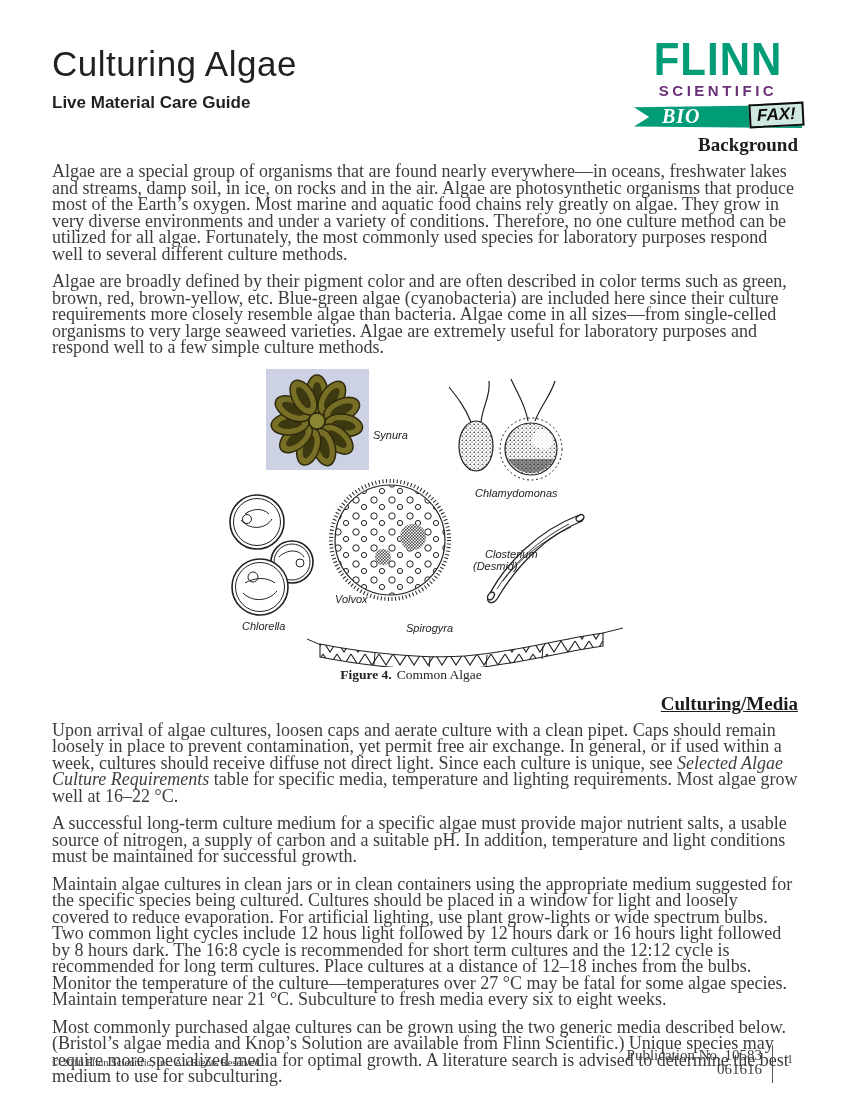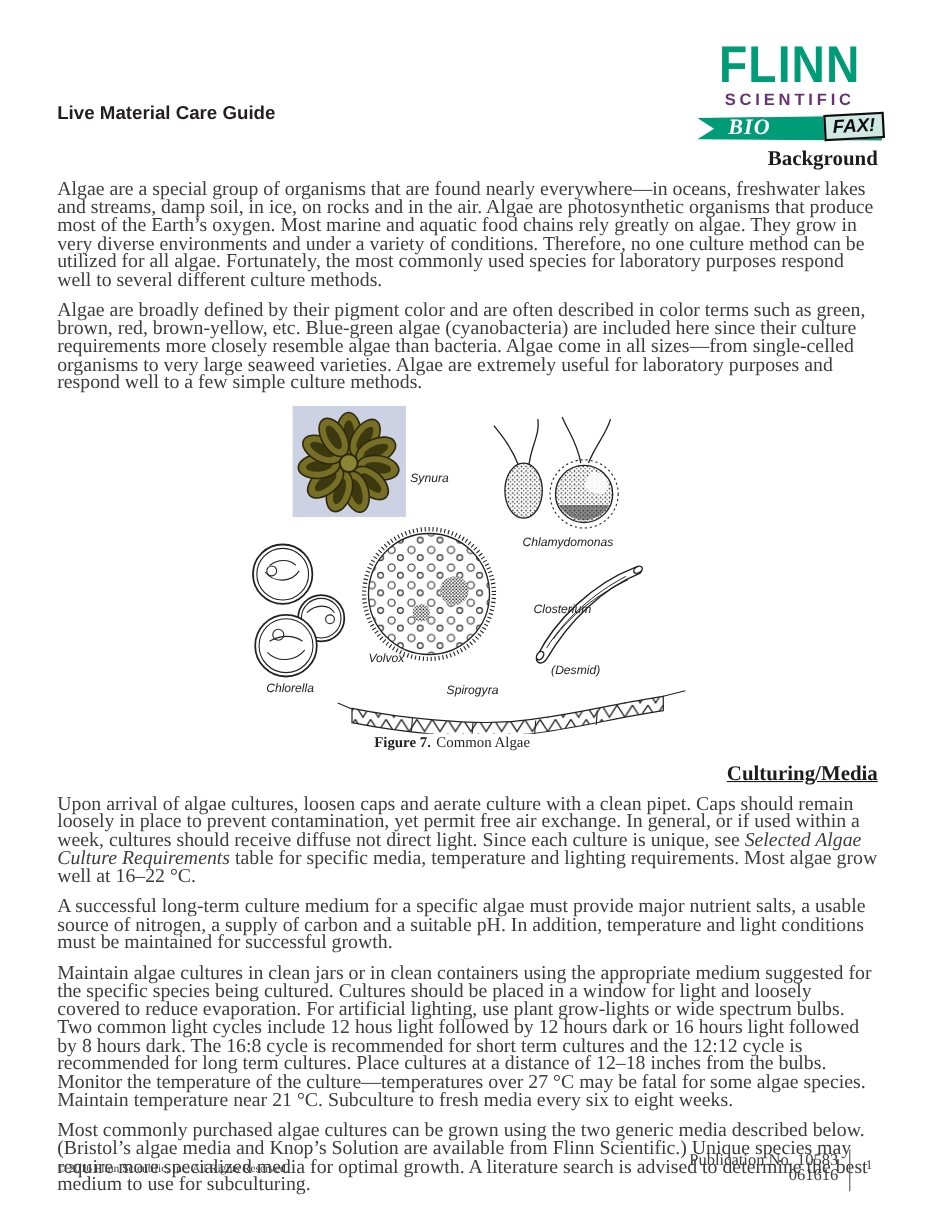--- a/index.html
+++ b/index.html
@@ -45,20 +45,21 @@
   .footer-pub{position:absolute;right:88px;top:1048px;text-align:right;font-size:15px;
          line-height:14px;color:#3d3d3d;}
   .footer-divider{position:absolute;left:772px;top:1045px;width:1px;height:38px;background:#555;}
   .footer-page{position:absolute;left:787px;top:1052px;font-size:12px;color:#3d3d3d;}
 </style>
 </head>
 <body>
 
 <div class="page">
 
+  <div class="title">Culturing Algae</div>
   <div class="subtitle">Live Material Care Guide</div>
 
   <div class="logo">
     <div class="logo-flinn">FLINN</div>
     <div class="logo-sci">SCIENTIFIC</div>
     <div class="banner">
       <div class="banner-ribbon"></div>
       <div class="banner-bio">BIO</div>
       <div class="banner-fax">FAX!</div>
     </div>
@@ -163,26 +164,26 @@
           <path d="M95,277 C140,286 200,292 240,289 C290,285 335,272 378,266 L378,279 C335,285 290,298 240,302 C200,305 140,299 95,290 Z" fill="url(#zig)" stroke-width="1.1"></path>
           <path d="M150,285 L149,298 M205,290 L204,303 M262,288 L261,301 M318,279 L317,292" stroke-width="1" fill="none"></path>
         </g>
       </svg>
 
       <div class="fig-label" style="left:148px;top:62px;">Synura</div>
       <div class="fig-label" style="left:250px;top:120px;">Chlamydomonas</div>
       <div class="fig-label" style="left:17px;top:253px;">Chlorella</div>
       <div class="fig-label" style="left:110px;top:226px;">Volvox</div>
       <div class="fig-label" style="left:260px;top:181px;">Closterium</div>
-      <div class="fig-label" style="left:276px;top:193px;margin-top:44px;">(Desmid)</div>
+      <div class="fig-label" style="left:248px;top:193px;">(Desmid)</div>
       <div class="fig-label" style="left:181px;top:255px;">Spirogyra</div>
     </div>
 
     <div class="fig-caption">
-      <span class="cap-label">Figure 7.</span><span>Common Algae</span>
+      <span class="cap-label">Figure 4.</span><span>Common Algae</span>
     </div>
 
     <h2 class="sec sp-culturing">Culturing/Media</h2>
     <p class="body"><span>Upon arrival of algae cultures, loosen caps and aerate culture with a clean pipet. Caps should remain loosely in place to prevent contamination, yet permit free air exchange. In general, or if used within a week, cultures should receive diffuse not direct light. Since each culture is unique, see </span><i>Selected Algae Culture Requirements</i><span> table for specific media, temperature and lighting requirements. Most algae grow well at 16–22 °C.</span></p>
     <p class="body">A successful long-term culture medium for a specific algae must provide major nutrient salts, a usable source of nitrogen, a supply of carbon and a suitable pH. In addition, temperature and light conditions must be maintained for successful growth.</p>
     <p class="body">Maintain algae cultures in clean jars or in clean containers using the appropriate medium suggested for the specific species being cultured. Cultures should be placed in a window for light and loosely covered to reduce evaporation. For artificial lighting, use plant grow-lights or wide spectrum bulbs. Two common light cycles include 12 hous light followed by 12 hours dark or 16 hours light followed by 8 hours dark. The 16:8 cycle is recommended for short term cultures and the 12:12 cycle is recommended for long term cultures. Place cultures at a distance of 12–18 inches from the bulbs. Monitor the temperature of the culture—temperatures over 27 °C may be fatal for some algae species. Maintain temperature near 21 °C. Subculture to fresh media every six to eight weeks.</p>
     <p class="body">Most commonly purchased algae cultures can be grown using the two generic media described below. (Bristol’s algae media and Knop’s Solution are available from Flinn Scientific.) Unique species may require more specialized media for optimal growth. A literature search is advised to determine the best medium to use for subculturing.</p>
   </div>
 
   <div class="footer-copy">© 2016 Flinn Scientific, Inc. All Rights Reserved.</div>

